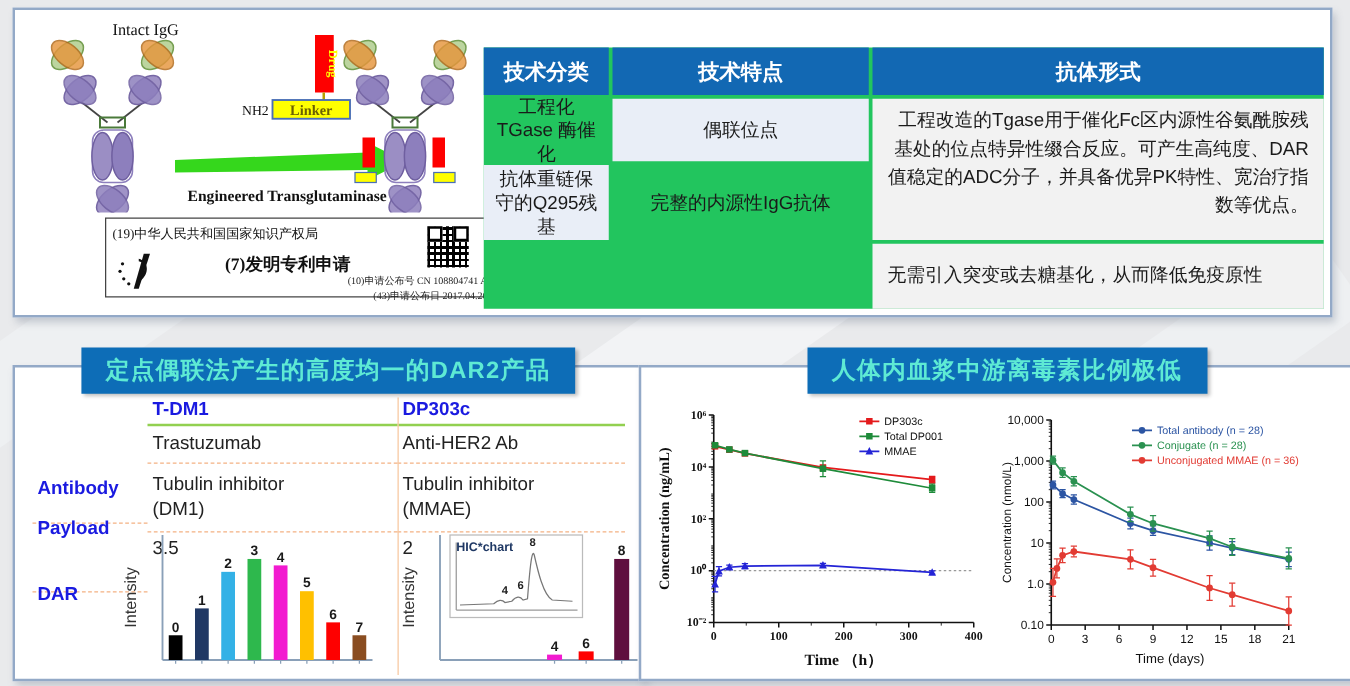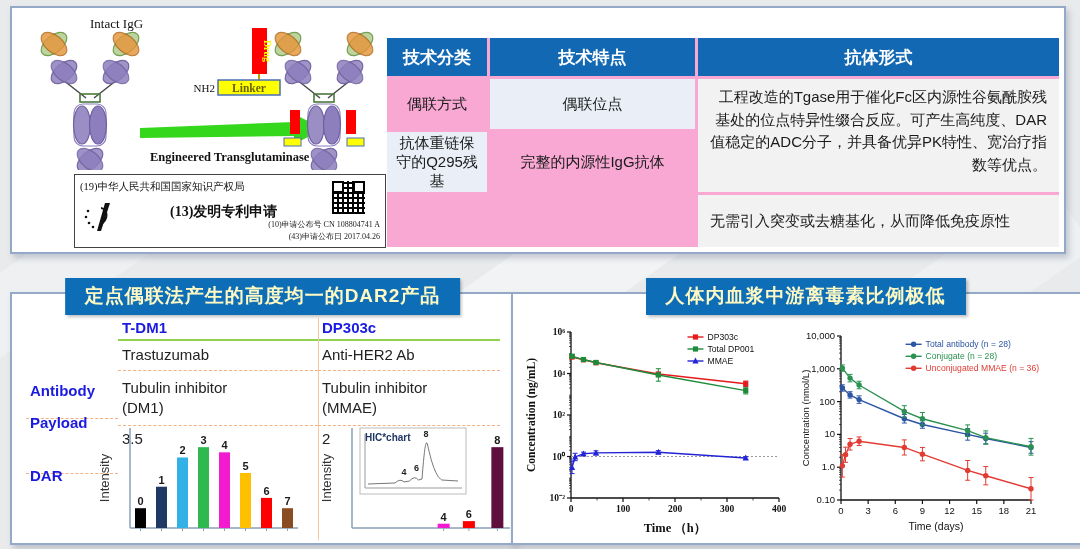--- a/index.html
+++ b/index.html
@@ -18,46 +18,46 @@
   .panel {
     position:absolute; background:#fff; border:2px solid #93a9c7; z-index:2;
     box-shadow:3px 4px 6px rgba(110,120,140,.35);
   }
   .panel-top  { left:10px;  top:6px;   width:1056px; height:248px; }
   .panel-left { left:10px;  top:292px; width:505px;  height:253px; }
   .panel-right{ left:511px; top:292px; width:589px;  height:253px; }
 
   .banner {
     position:absolute; top:-16px; left:50%; transform:translateX(-50%);
-    background:#0d6db7; color:#fef9c3; font-size:19px; font-weight:bold;
+    background:#0d6db7; color:#5eead4; font-size:19px; font-weight:bold;
     padding:5px 20px 6px; white-space:nowrap; letter-spacing:1px;
     box-shadow:2px 2px 3px rgba(0,0,0,.25); z-index:3;
   }
 
   
   .tech-table {
     position:absolute; left:375px; top:30px; width:672px;
     display:grid; grid-template-columns:100px 205px 1fr;
-    grid-template-rows:38px 50px 60px 52px; gap:3px; background:#f9a8d4;
+    grid-template-rows:38px 50px 60px 52px; gap:3px; background:#22c55e;
   }
   .tech-table > div { display:flex; align-items:center; justify-content:center; }
   .tt-h { background:#1268b3; color:#fff; font-weight:bold; font-size:17px; }
   .tt-cat, .tt-feat { font-size:15px; color:#1a1a1a; text-align:center; padding:2px 6px; }
   .tt-row2 { background:#e9eef7; }
   .tt-adv {
     background:#f2f2f2; font-size:15px; color:#1a1a1a; line-height:1.5;
     justify-content:flex-start !important; align-items:flex-start !important;
     padding:7px 12px; text-align:right;
   }
   .tt-adv-merged { grid-column:3; grid-row:2 / span 2; }
   .tt-adv-r3 { grid-column:3; grid-row:4; align-items:center !important; }
 
   
   .patent {
-    position:absolute; left:62px; top:166px; width:312px; height:74px;
+    position:absolute; left:72px; top:166px; width:312px; height:64px;
     background:#fff; border:1px solid #444;
     font-family:"Liberation Serif", serif;
   }
   .pt-office { position:absolute; left:5px; top:5px; font-size:10.5px; color:#111; }
   .pt-type   { position:absolute; left:95px; top:28px; font-size:14px; font-weight:bold; color:#111; }
   .pt-no     { position:absolute; right:5px; top:44px; font-size:8px; color:#222; }
   .pt-date   { position:absolute; right:5px; top:56px; font-size:8px; color:#222; }
   .qr {
     position:absolute; right:20px; top:6px; width:33px; height:33px;
     background-image:
@@ -152,32 +152,32 @@
   <div class="patent">
     <div class="pt-office">(19)中华人民共和国国家知识产权局</div>
     <svg width="30" height="36" viewBox="0 0 30 36" style="position:absolute;left:8px;top:24px">
       <path d="M14 32 L22 4 L27 4 L18 32 Z" fill="#111"></path>
       <path d="M18 8 C26 10 27 20 19 26 L21 20 C24 16 23 11 18 10 Z" fill="#111"></path>
       <circle cx="5" cy="12" r="1.3" fill="#111"></circle>
         <circle cx="3" cy="18" r="1.3" fill="#111"></circle>
       <circle cx="6" cy="24" r="1.3" fill="#111"></circle>
         <circle cx="10" cy="28" r="1.3" fill="#111"></circle>
     </svg>
-    <div class="pt-type">(13)发明专利申请</div>
+    <div class="pt-type">(7)发明专利申请</div>
     <div class="qr"></div>
     <div class="pt-no">(10)申请公布号 CN 108804741 A</div>
     <div class="pt-date">(43)申请公布日 2017.04.26</div>
   </div>
 
   <div class="tech-table">
     <div class="tt-h">技术分类</div>
     <div class="tt-h">技术特点</div>
     <div class="tt-h">抗体形式</div>
 
-    <div class="tt-cat">偶联方式</div>
+    <div class="tt-feat">工程化TGase 酶催化</div>
     <div class="tt-adv tt-adv-merged">工程改造的Tgase用于催化Fc区内源性谷氨酰胺残基处的位点特异性缀合反应。可产生高纯度、DAR值稳定的ADC分子，并具备优异PK特性、宽治疗指数等优点。</div>
 
     <div class="tt-cat tt-row2">偶联位点</div>
     <div class="tt-feat tt-row2">抗体重链保守的Q295残基</div>
 
     <div class="tt-feat">完整的内源性IgG抗体</div>
     <div class="tt-adv tt-adv-r3">无需引入突变或去糖基化，从而降低免疫原性</div>
   </div>
 </div>
 

